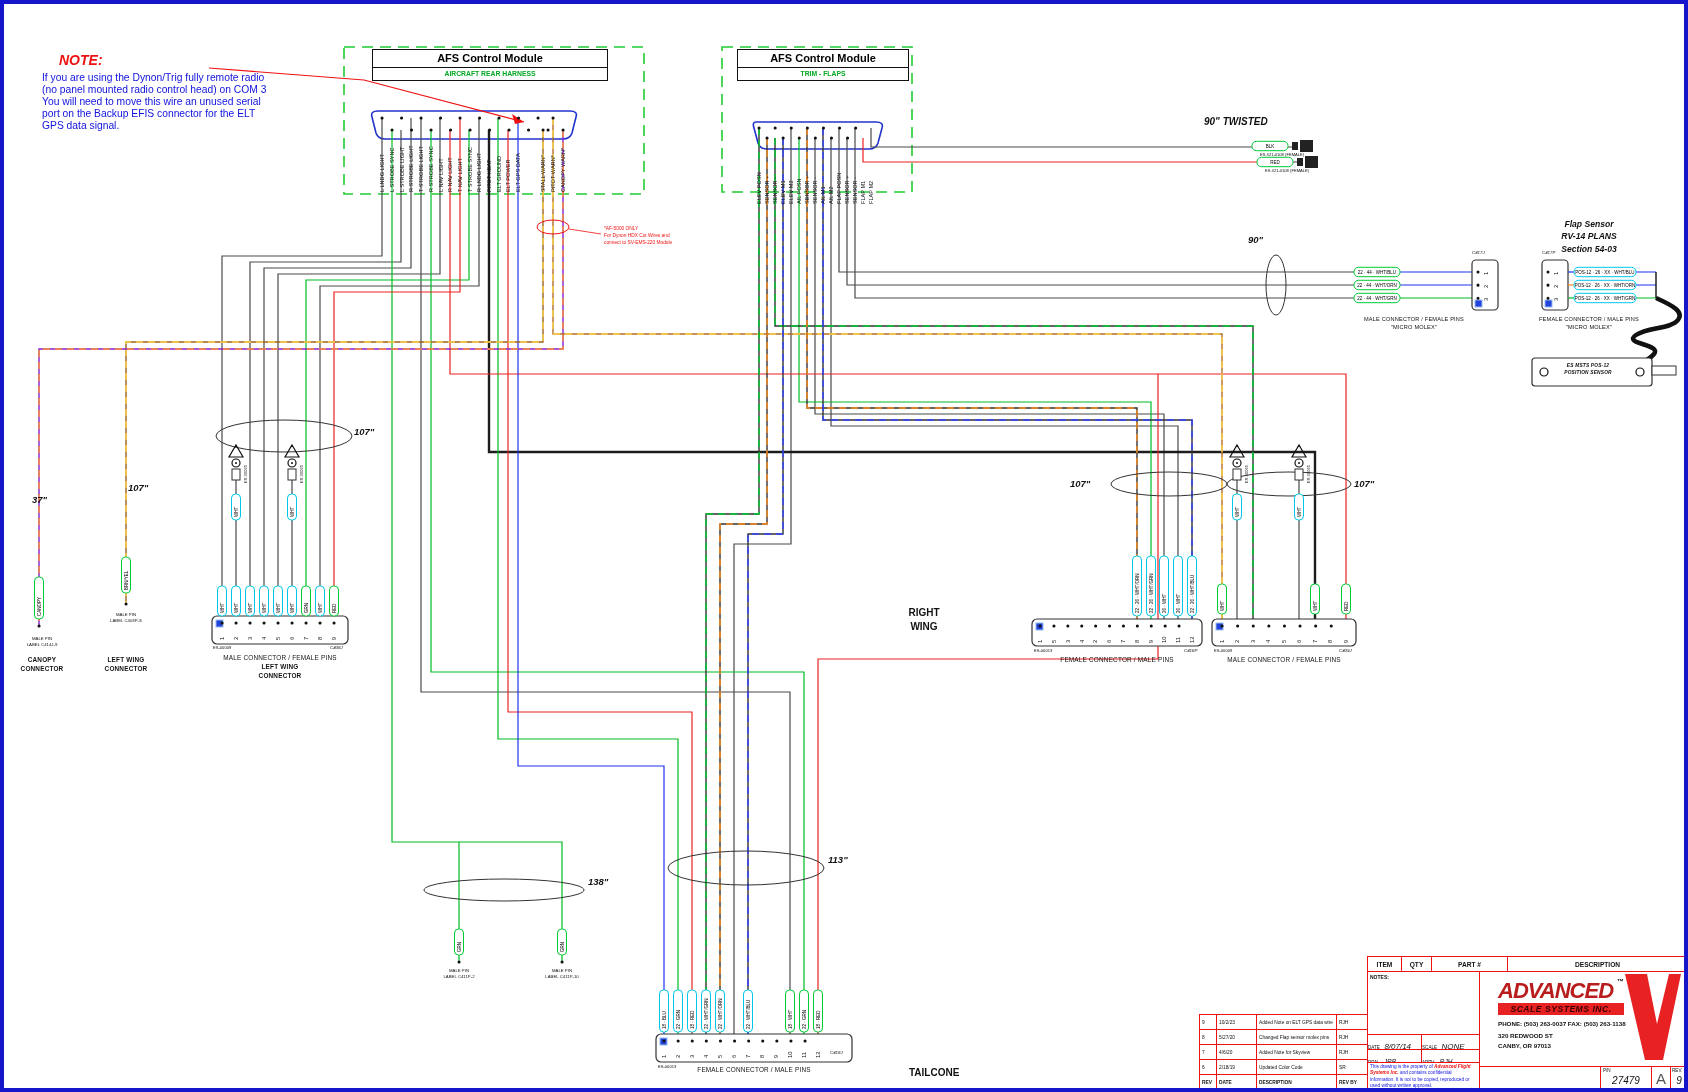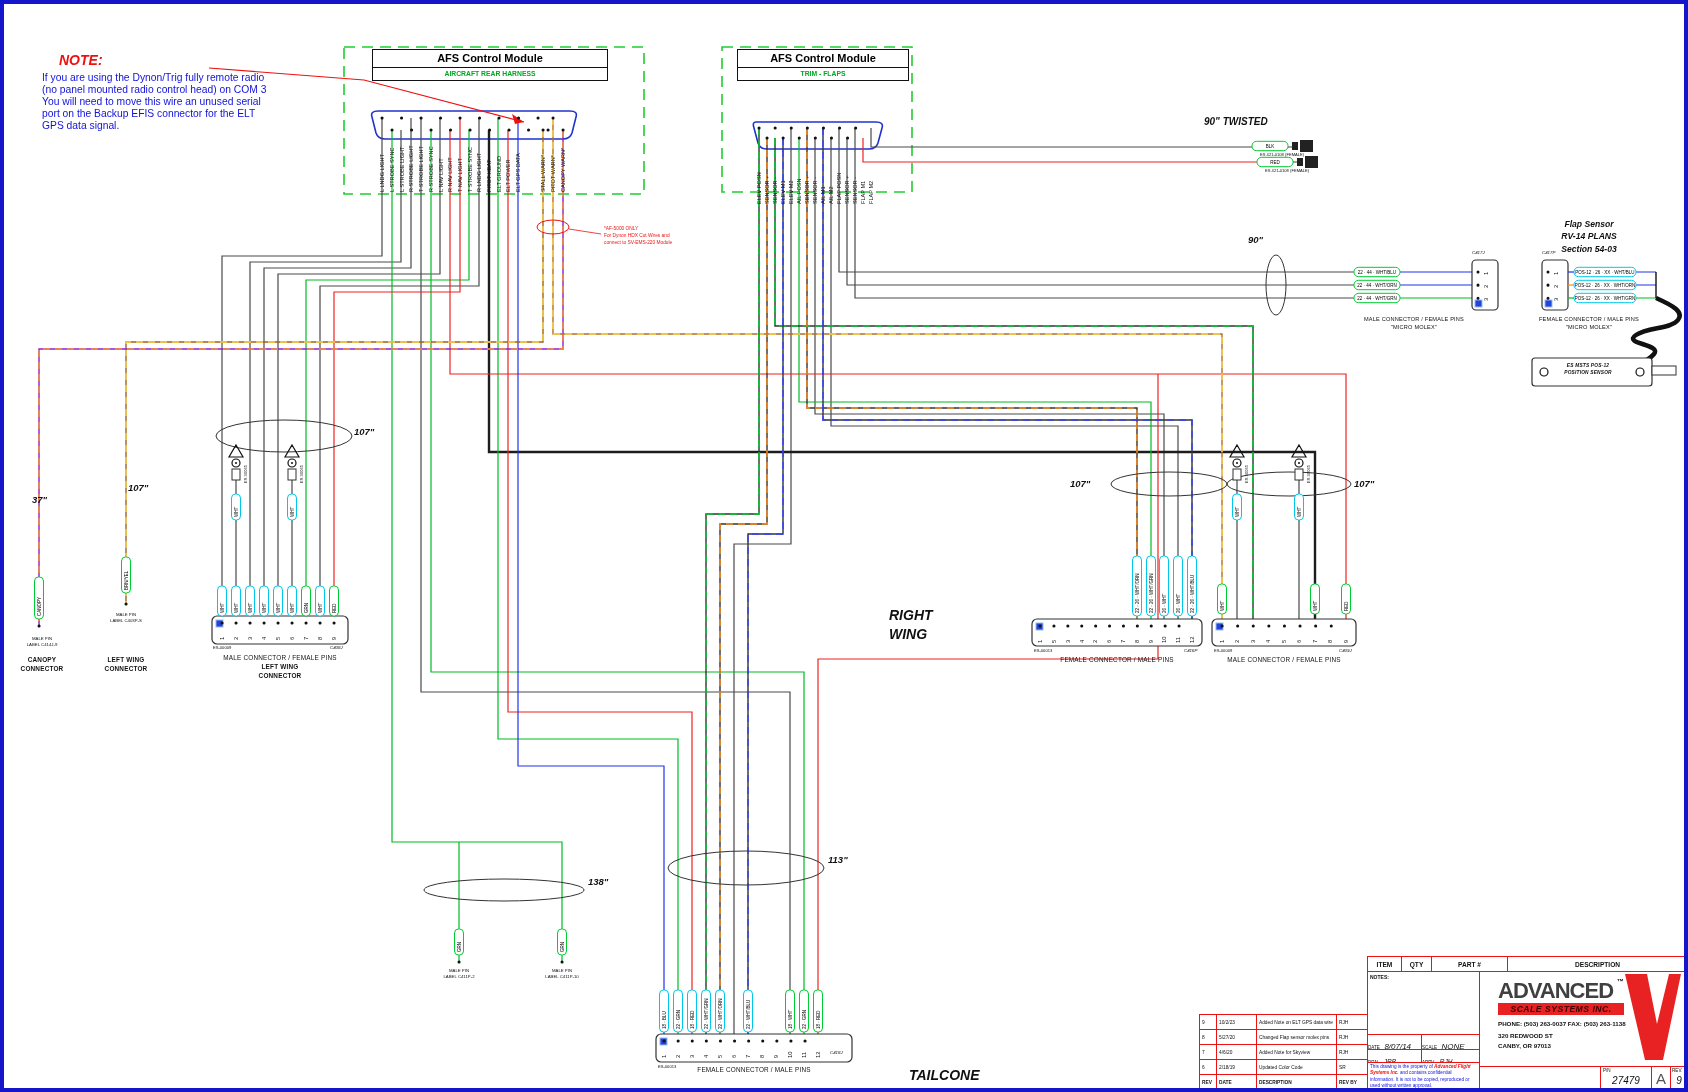--- a/index.html
+++ b/index.html
@@ -23,36 +23,36 @@
   .ell{stroke:#333;stroke-width:1;fill:none}
   .conn{stroke:#333;stroke-width:1.2;fill:#fff}
   .trap{stroke:#2233cc;stroke-width:1.6;fill:none}
   .mbox{stroke:#22cc33;stroke-width:1.6;fill:none;stroke-dasharray:11,7}
   .dots{stroke:#111;stroke-width:3;stroke-linecap:round;fill:none}
   .gnd{stroke:#111;stroke-width:1.2;fill:none}
   .cap{font-size:6.4px;color:#111;text-align:center;line-height:1.4;letter-spacing:.2px}
   .capb{font-weight:bold}
   .tinyl{font-size:4.3px;color:#111;text-align:center;line-height:1.35}
   .meas{font-style:italic;font-weight:bold;font-size:9.5px;color:#111;white-space:nowrap}
-  .region{font-style:italic;font-weight:bold;font-size:14px;color:#111;line-height:1.35;white-space:nowrap}
+  .region{font-weight:bold;font-size:10px;color:#111;text-align:center;line-height:1.35;white-space:nowrap}
   .refl{font-size:4.4px;font-style:italic;color:#111;white-space:nowrap}
   .esl{font-size:4.1px;color:#111;white-space:nowrap}
   .hdr{border:1.3px solid #111;background:#fff;text-align:center;box-sizing:border-box}
   .hdr .t1{font-weight:bold;font-size:11px;color:#000;line-height:17px}
   .hdr .t2{font-size:6.8px;font-weight:bold;color:#00a822;line-height:12px;border-top:1.3px solid #111}
   .noteh{color:#ee1111;font-weight:bold;font-style:italic;font-size:14px}
   .notel{color:#1111dd;font-size:10.3px;line-height:12.4px;white-space:nowrap}
   .afsn{color:#ee1111;font-size:4.8px;line-height:7px;white-space:nowrap}
   .fhead{font-weight:bold;font-style:italic;font-size:8.6px;color:#111;text-align:center;line-height:1.45;white-space:nowrap}
   .tbc{position:absolute;border:1px solid #ee1111;box-sizing:border-box;color:#111;background:#fff}
   .tbl{font-size:4.6px;color:#111}
   .tbv{font-size:8px;font-style:italic;color:#111}
   .prop{font-size:4.7px;color:#1111dd;line-height:1.35}
   .prop b{color:#ee1111;font-style:italic}
-  .logo{font-weight:bold;font-size:22px;letter-spacing:-1px;color:#404040;white-space:nowrap}
+  .logo{font-weight:bold;font-style:italic;font-size:22px;letter-spacing:-1px;color:#b91c1c;white-space:nowrap}
   .band{background:#e82222;color:#3a0000;font-weight:bold;font-style:italic;font-size:8.6px;text-align:center;line-height:12px;letter-spacing:.5px}
   .comp{font-size:6.2px;font-weight:bold;color:#111;white-space:nowrap}
   .rvcell{position:absolute;border:1px solid #ee1111;box-sizing:border-box;font-size:4.8px;color:#111;display:flex;align-items:center;padding-left:2px;overflow:hidden;white-space:nowrap}
   .rvh{font-weight:bold}
   .ph{position:absolute;border:1px solid #ee1111;box-sizing:border-box;font-size:6.6px;font-weight:bold;color:#111;display:flex;align-items:center;justify-content:center}
 </style>
 </head>
 <body>
 
 <div id="page">

